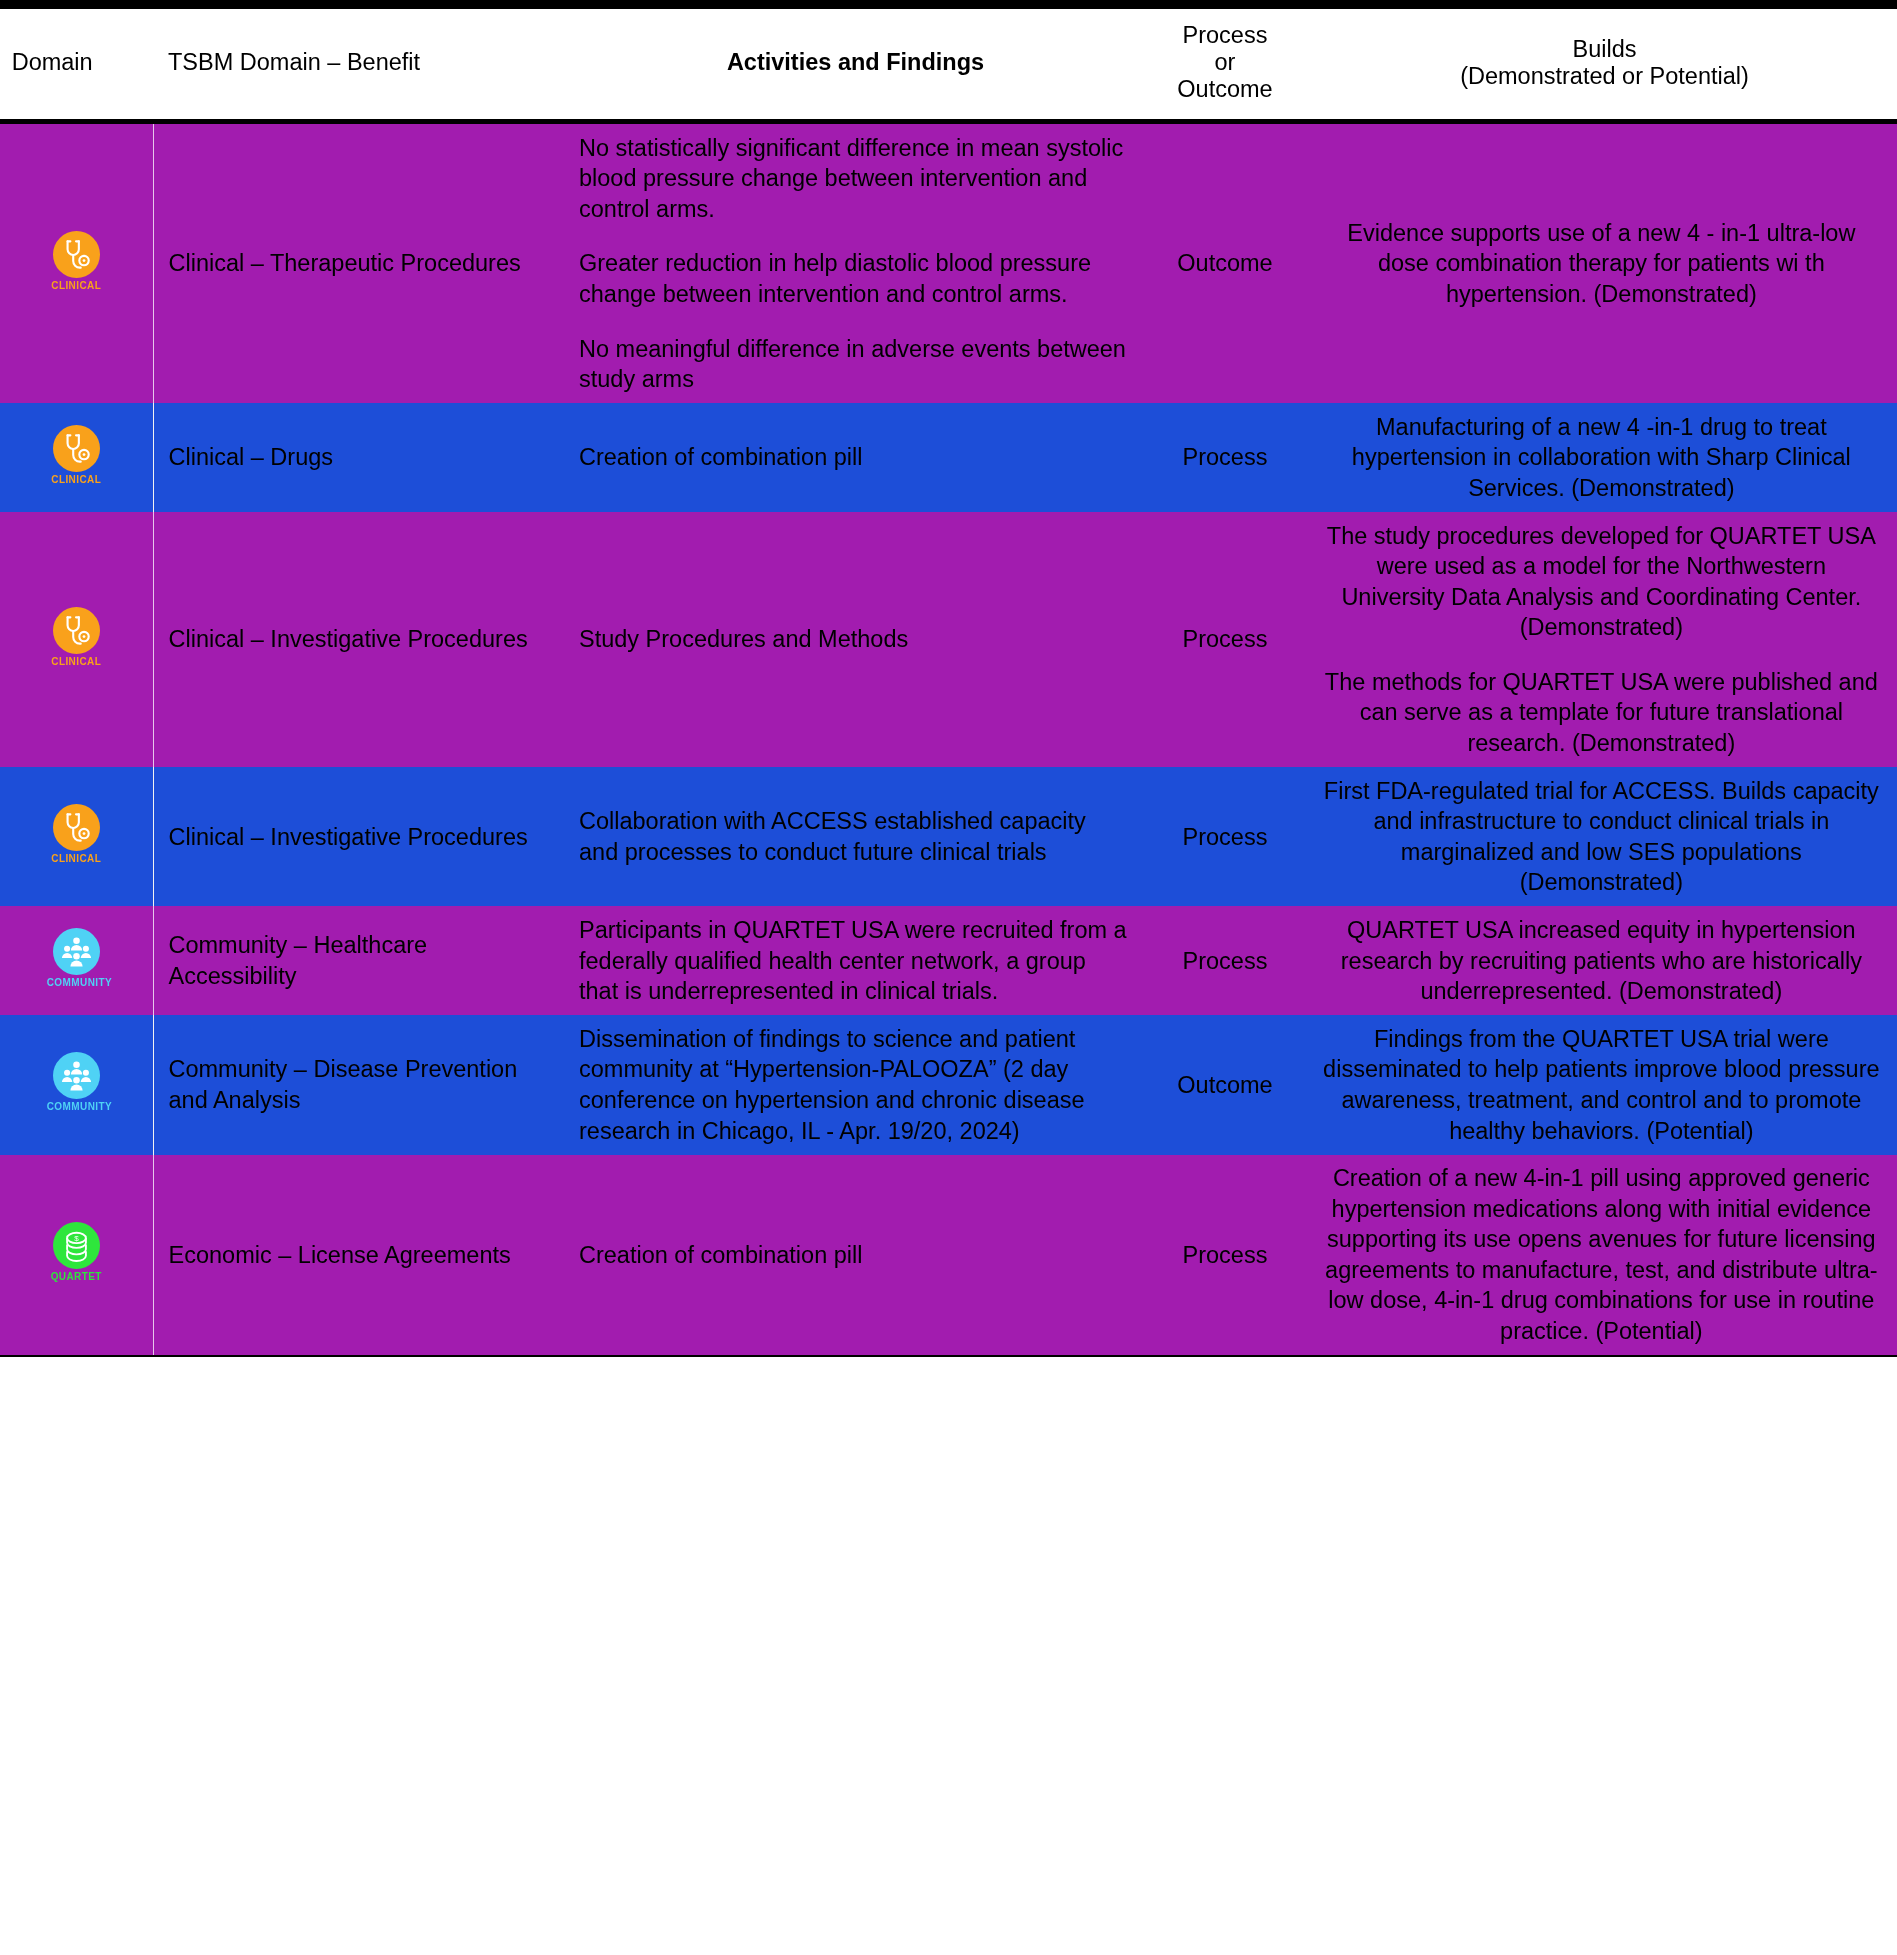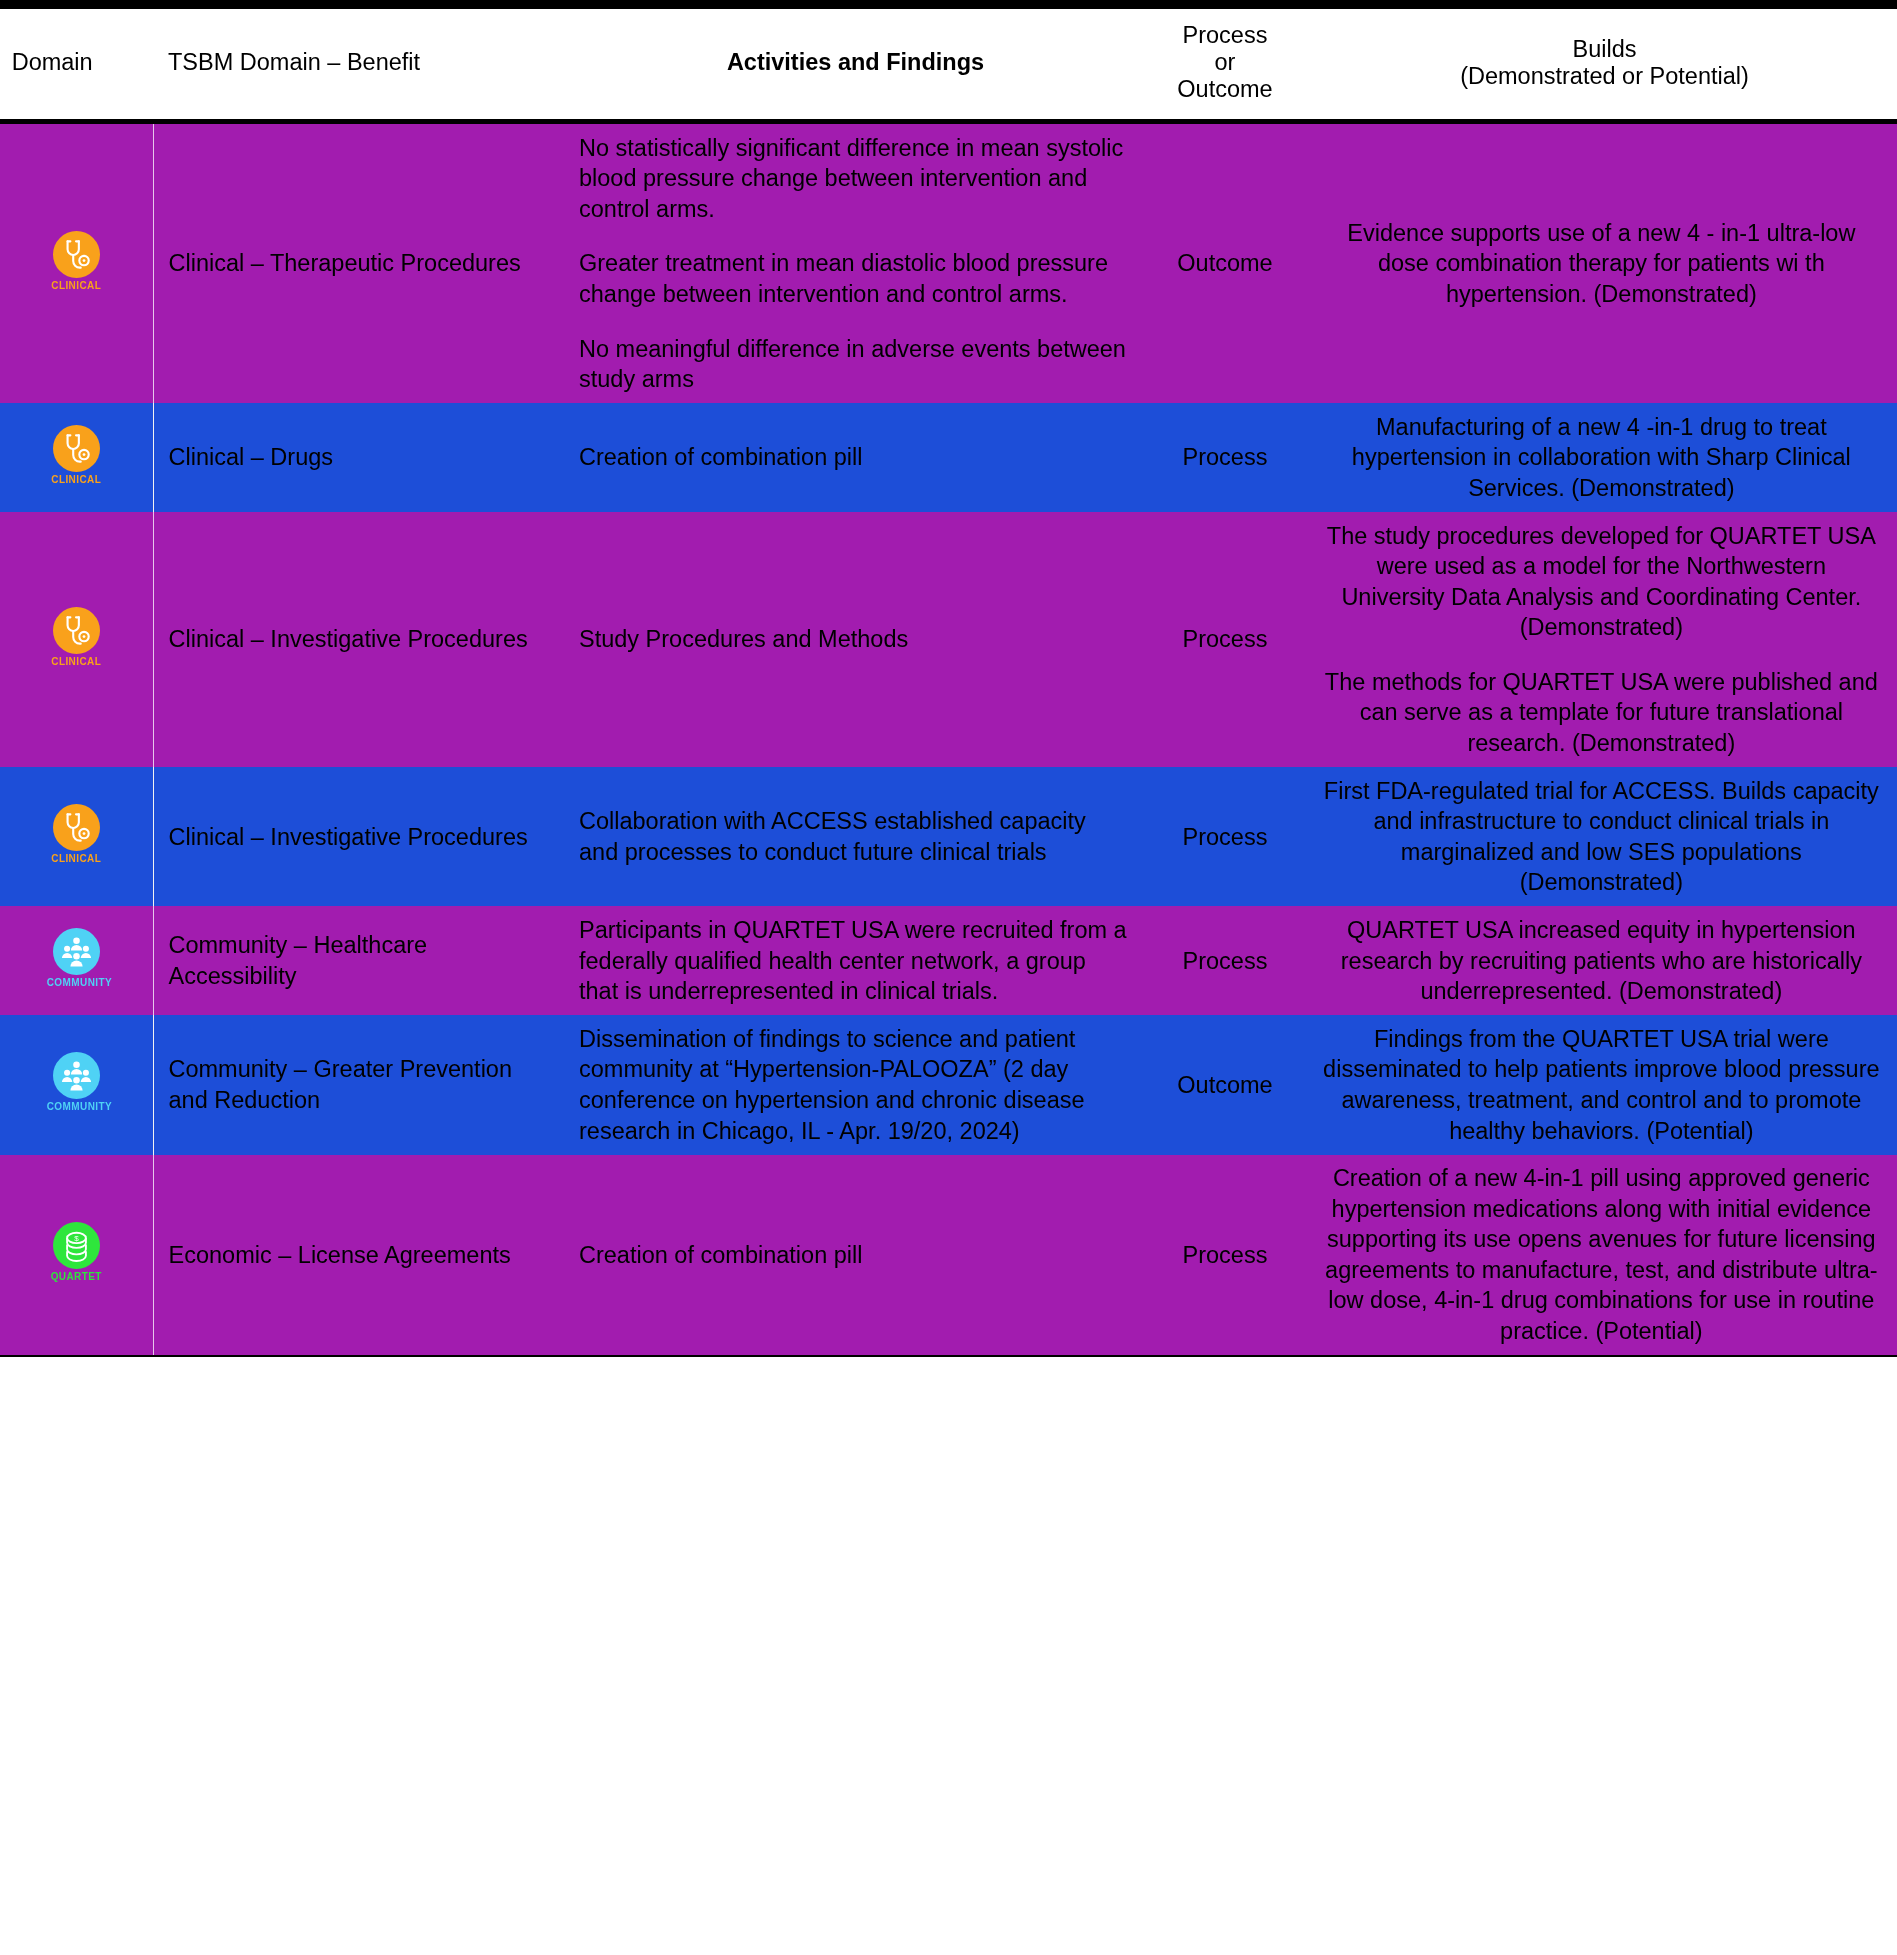--- a/index.html
+++ b/index.html
@@ -171,21 +171,21 @@
                     <path d="M31 22 h6 M49 22 h6"></path>
                     <path d="M43 51 v13 a14 14 0 0 0 14 14 h2"></path>
                   </g>
                   <circle cx="66" cy="63" r="10" fill="none" stroke="#ffffff" stroke-width="4.5"></circle>
                   <circle cx="66" cy="63" r="3" fill="#ffffff"></circle>
                 </svg>
               </span><span class="icon-caption cap-clinical">CLINICAL</span></span></td>
           <td class="cell-benefit">Clinical  – Therapeutic Procedures</td>
           <td class="cell-activity">
             <p class="para">No statistically significant difference in mean systolic blood pressure change between intervention and control arms.</p>
-            <p class="para">Greater treatment in mean diastolic blood pressure change between intervention and control arms.</p>
+            <p class="para">Greater reduction in help diastolic blood pressure change between intervention and control arms.</p>
             <p class="para">No meaningful difference in adverse events between   study arms</p>
           </td>
           <td class="cell-proc">Outcome</td>
           <td class="cell-impact">
             <p class="para">Evidence supports use of a new 4 - in-1  ultra-low dose  combination therapy for  patients wi th hypertension. (Demonstrated)</p>
           </td>
         </tr>
         <tr class="plain">
           <td class="cell-domain"><span class="domain-icon"><span class="icon-circle">
                 <svg viewBox="0 0 100 100" aria-hidden="true">
@@ -287,21 +287,21 @@
                     <path d="M38 48 a12 12 0 0 1 24 0 z"></path>
                     <circle cx="30" cy="44" r="6.5"></circle>
                     <path d="M19 64 a11 11 0 0 1 22 0 z"></path>
                     <circle cx="70" cy="44" r="6.5"></circle>
                     <path d="M59 64 a11 11 0 0 1 22 0 z"></path>
                     <circle cx="50" cy="60" r="7"></circle>
                     <path d="M37 82 a13 13 0 0 1 26 0 z"></path>
                   </g>
                 </svg>
               </span><span class="icon-caption cap-community">COMMUNITY</span></span></td>
-          <td class="cell-benefit">Community – Greater Prevention and Reduction</td>
+          <td class="cell-benefit">Community – Disease Prevention and Analysis</td>
           <td class="cell-activity">
             <p class="para">Dissemination of findings to science and patient community at “Hypertension-PALOOZA” (2 day conference on hypertension and chronic disease research in Chicago, IL - Apr. 19/20, 2024)</p>
           </td>
           <td class="cell-proc">Outcome</td>
           <td class="cell-impact">
             <p class="para">Findings from the QUARTET USA trial were disseminated to help patients improve blood pressure awareness, treatment, and control and to promote healthy behaviors. (Potential)</p>
           </td>
         </tr>
         <tr class="shaded">
           <td class="cell-domain"><span class="domain-icon"><span class="icon-circle">

